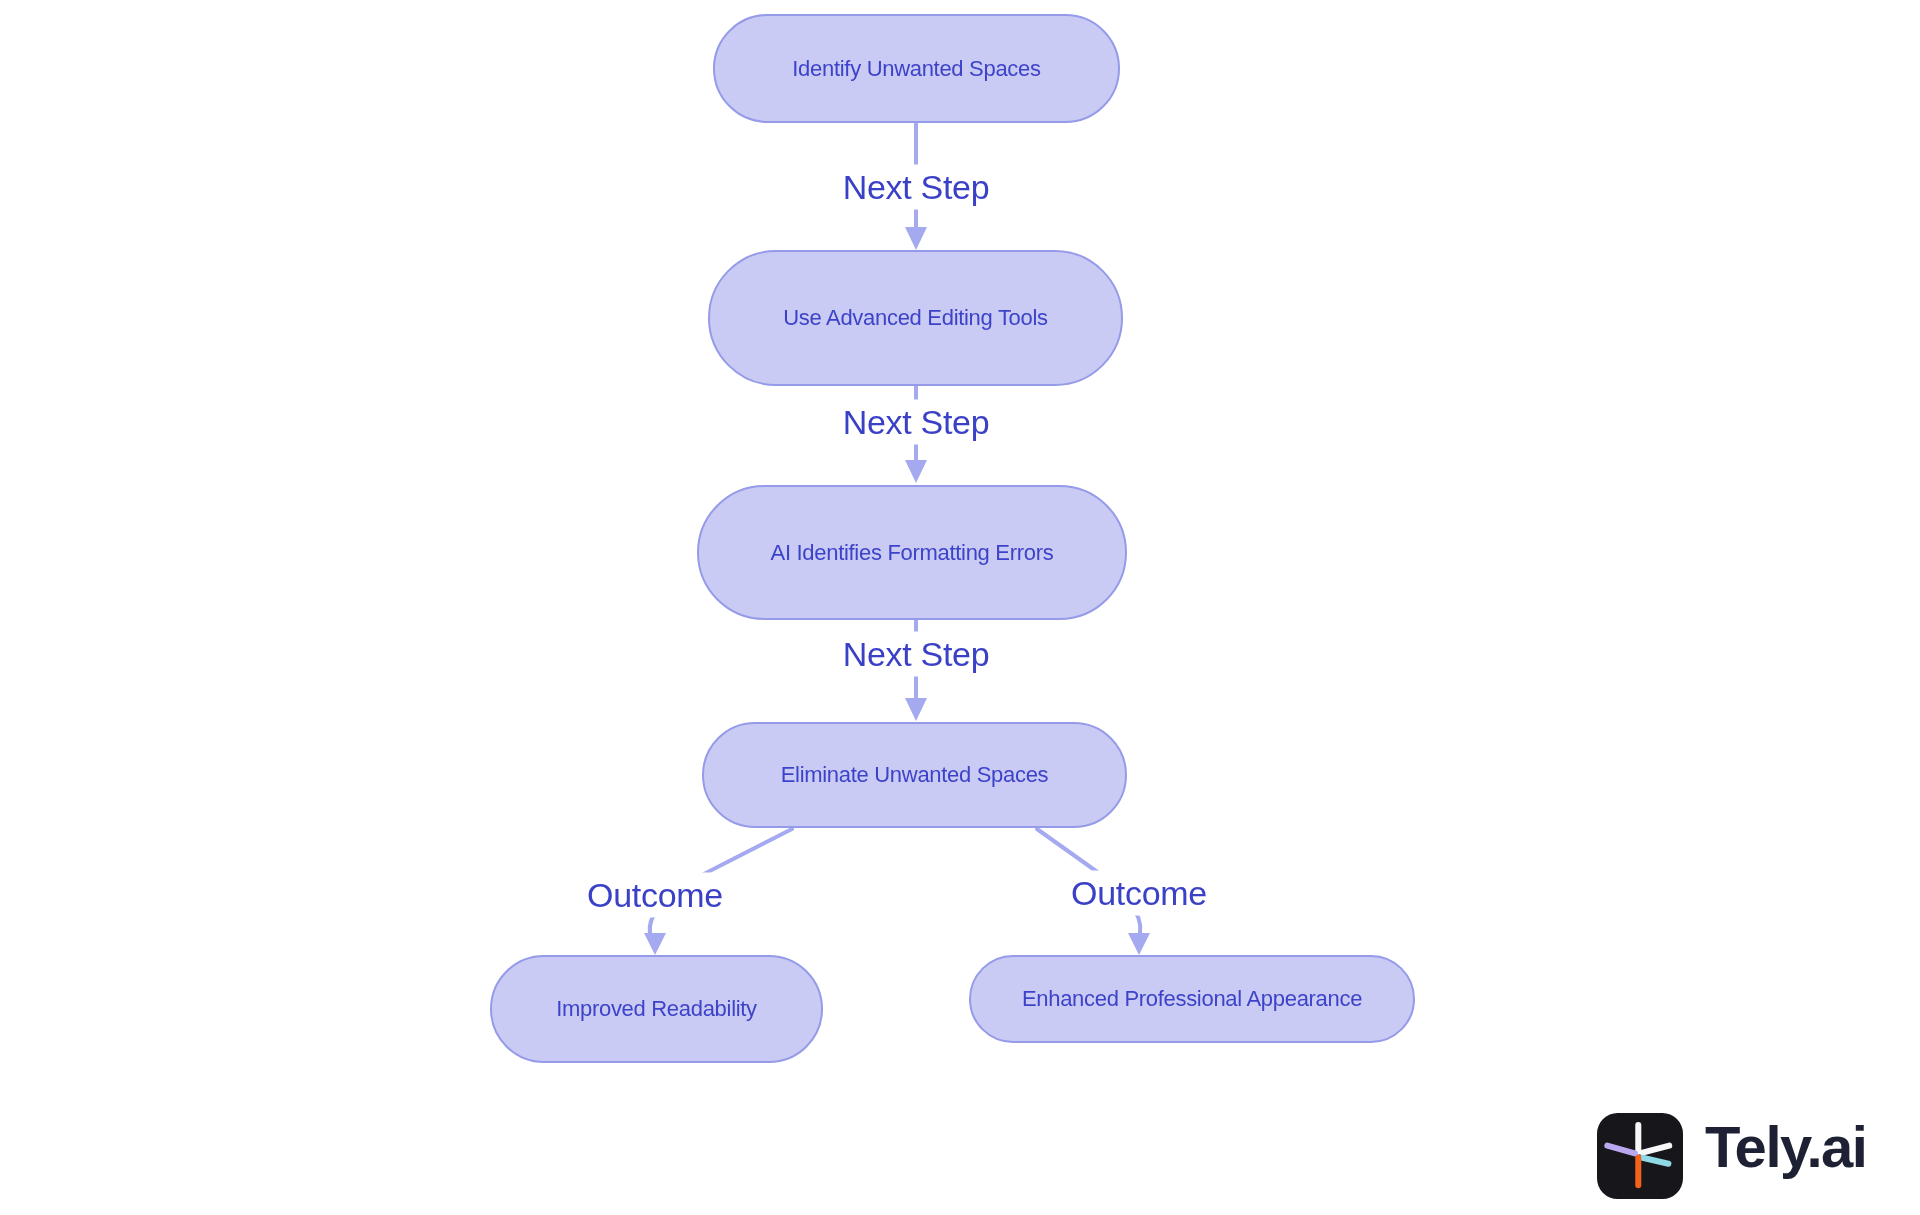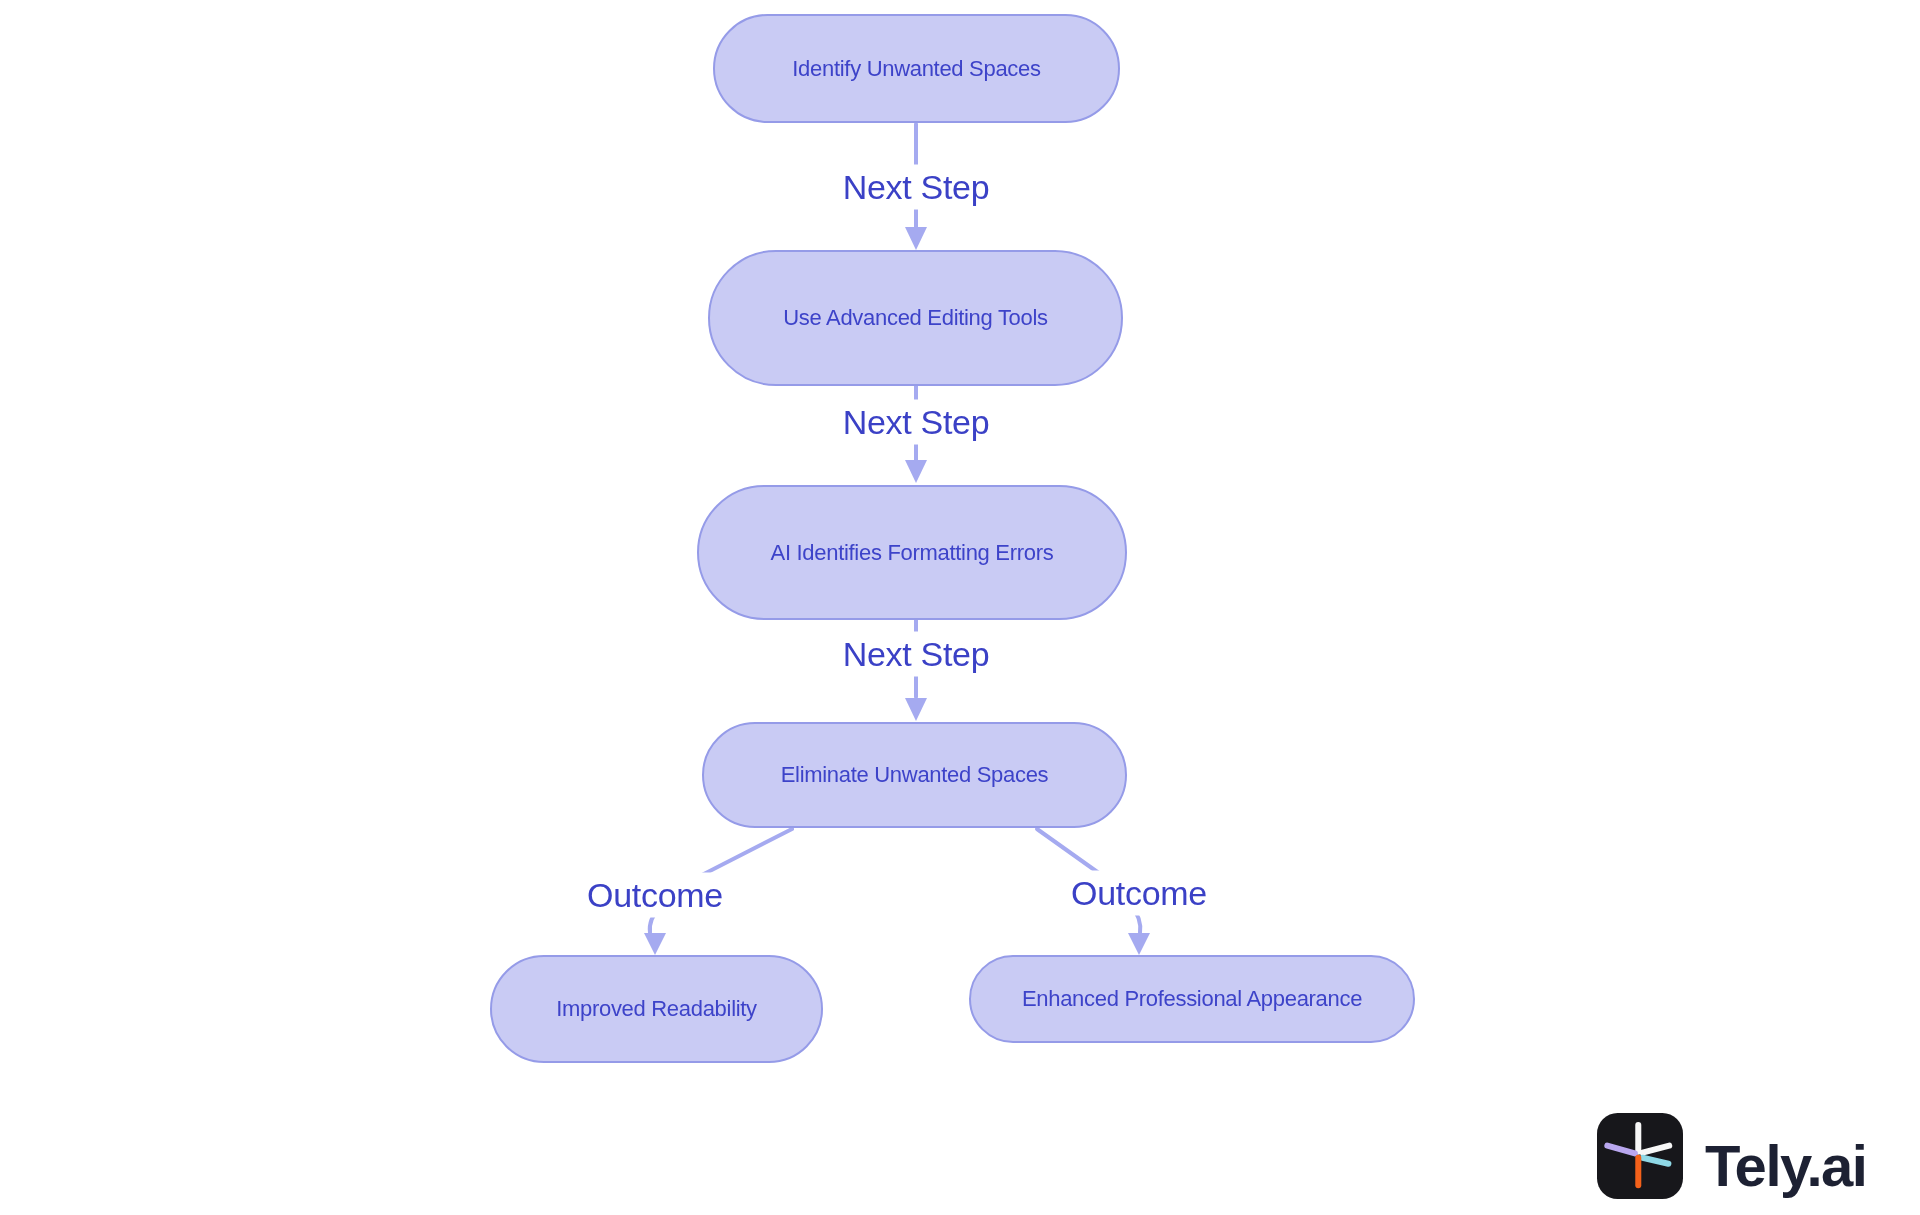--- a/index.html
+++ b/index.html
@@ -66,21 +66,21 @@
   .el1 { left: 916px;  top: 187px; }
   .el2 { left: 916px;  top: 422px; }
   .el3 { left: 916px;  top: 654px; }
   .el4 { left: 655px;  top: 895px; }
   .el5 { left: 1139px; top: 893px; }
   .brand {
     position: absolute;
     left: 1597px;
     top: 1113px;
     display: flex;
-    align-items: flex-end;
+    align-items: flex-start;
     gap: 22px;
   }
   .brand-icon { display: block; }
   .brand-text {
     font-size: 58px;
     font-weight: 600;
     letter-spacing: -1.5px;
     color: var(--logo_text, #1d2133);
   }
 </style>

